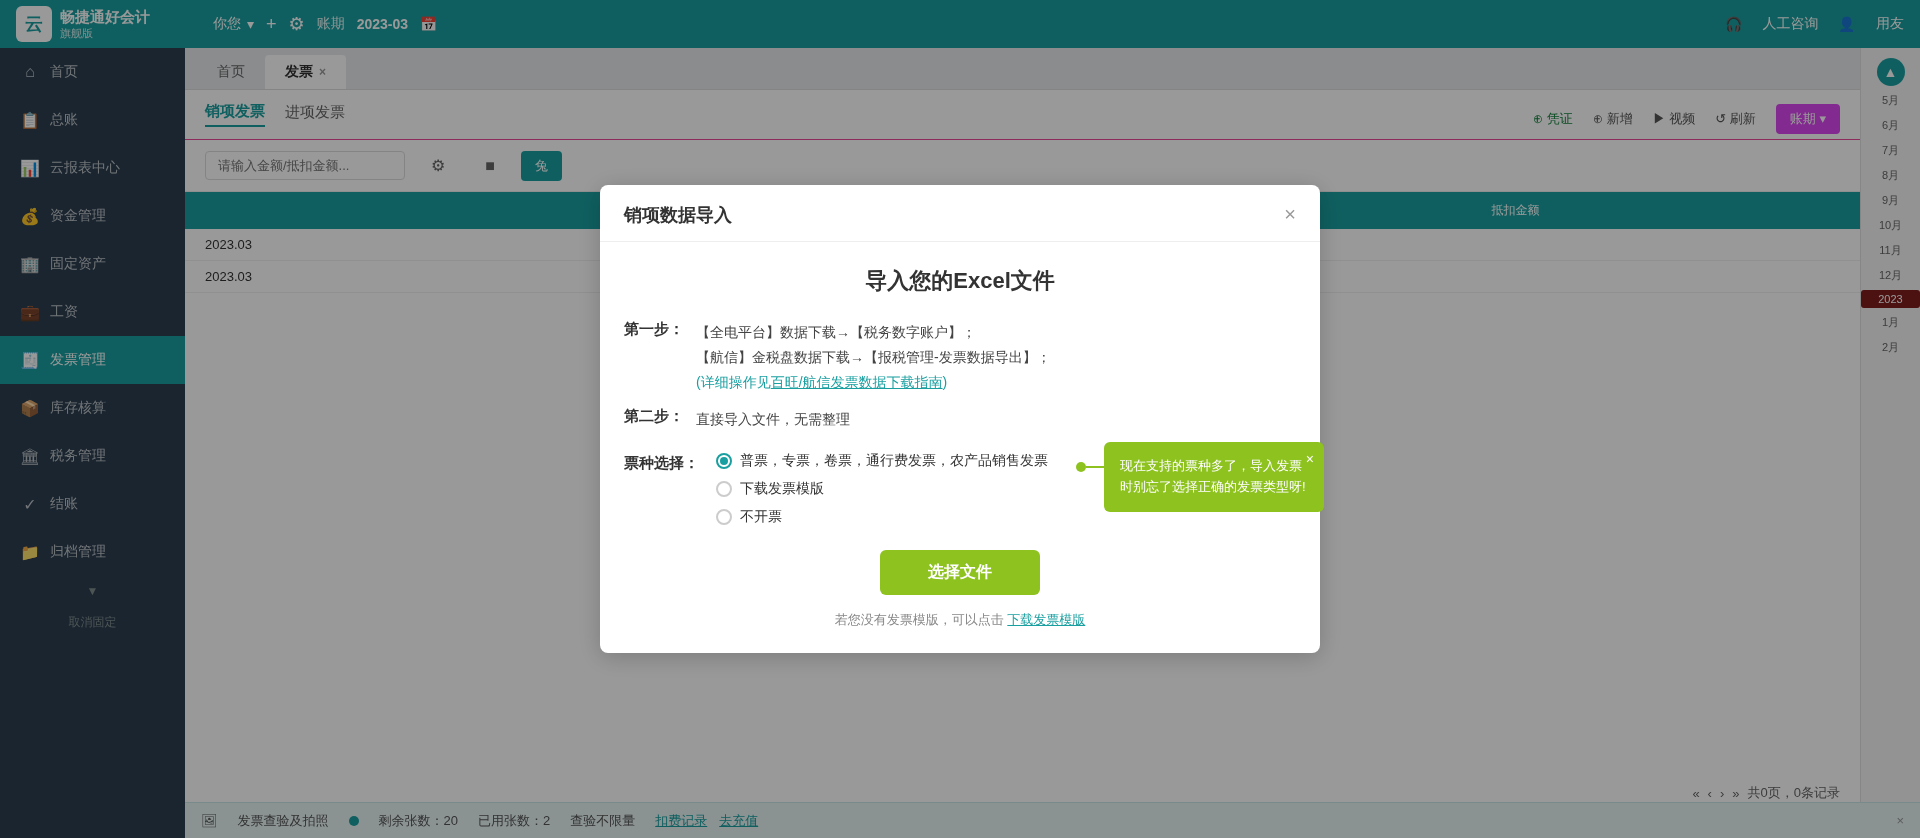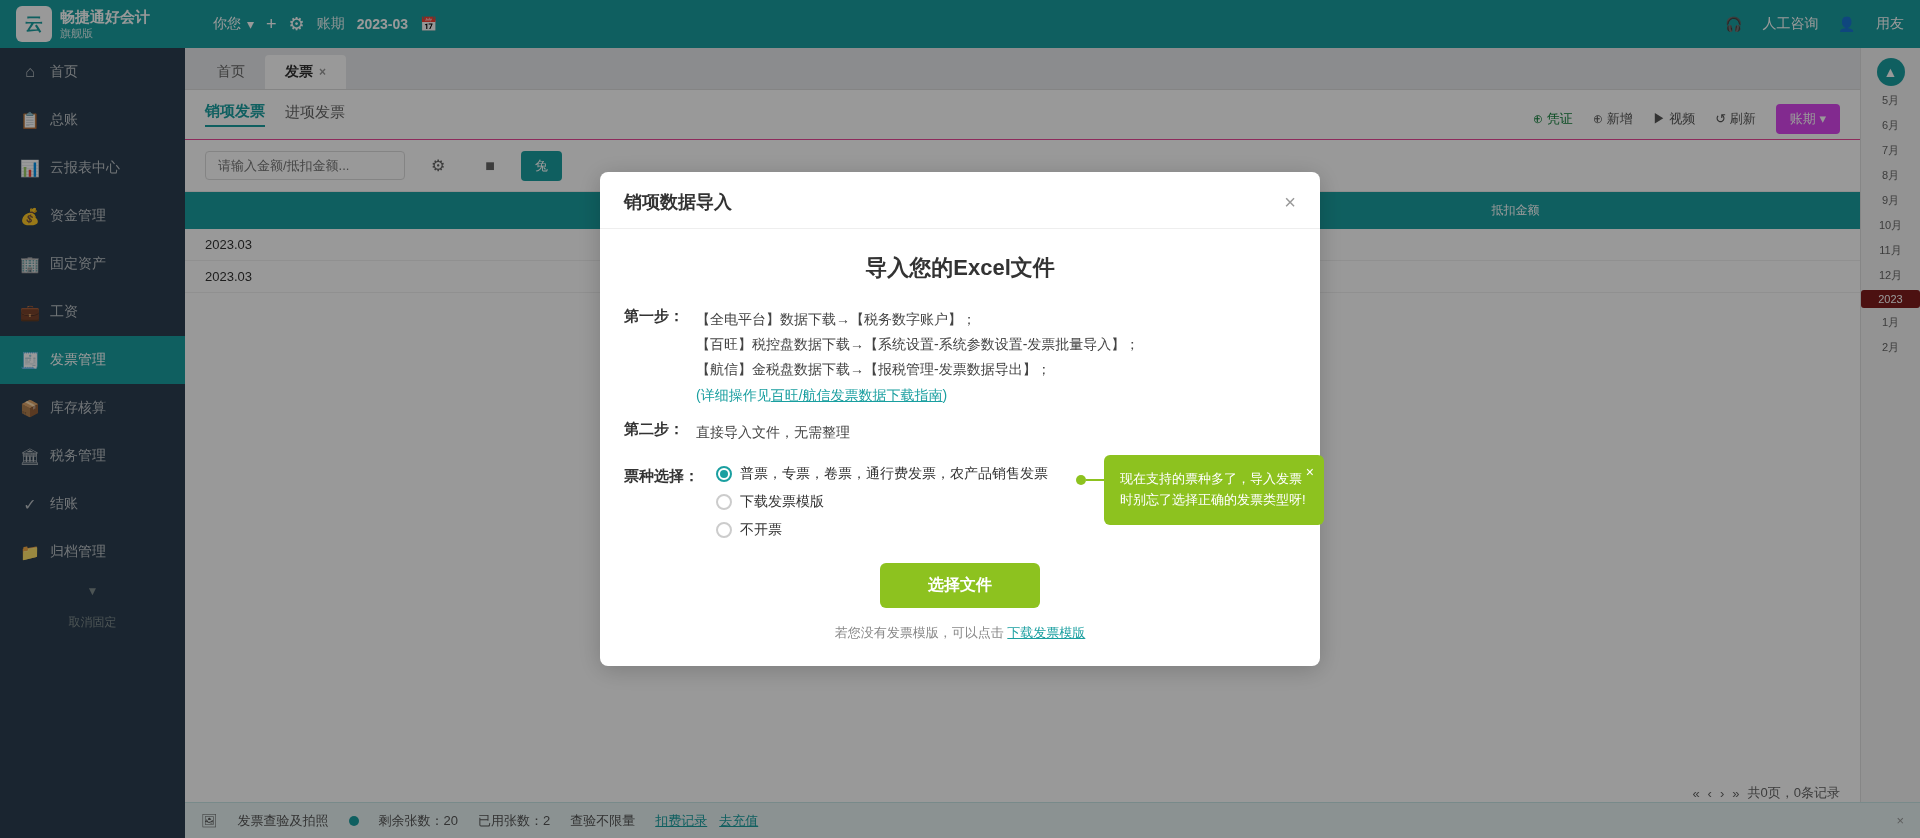--- a/index.html
+++ b/index.html
@@ -516,21 +516,20 @@
       <span class="modal-title">销项数据导入</span>
       <span class="modal-close">×</span>
     </div>
     <div class="modal-body">
       <div class="import-title">导入您的Excel文件</div>
 
       <div class="step-row">
         <span class="step-label">第一步：</span>
         <div class="step-content">
           <div>【全电平台】数据下载→【税务数字账户】；</div>
-          <div>【百旺】税控盘数据下载→【系统设置-系统参数设置-发票批量导入】；</div>
           <div>【航信】金税盘数据下载→【报税管理-发票数据导出】；</div>
           <div style="color:#1a9fa0;cursor:pointer;">(详细操作见<span style="text-decoration:underline;">百旺/航信发票数据下载指南</span>)</div>
         </div>
       </div>
 
       <div class="step-row">
         <span class="step-label">第二步：</span>
         <div class="step-content">直接导入文件，无需整理</div>
       </div>
 

